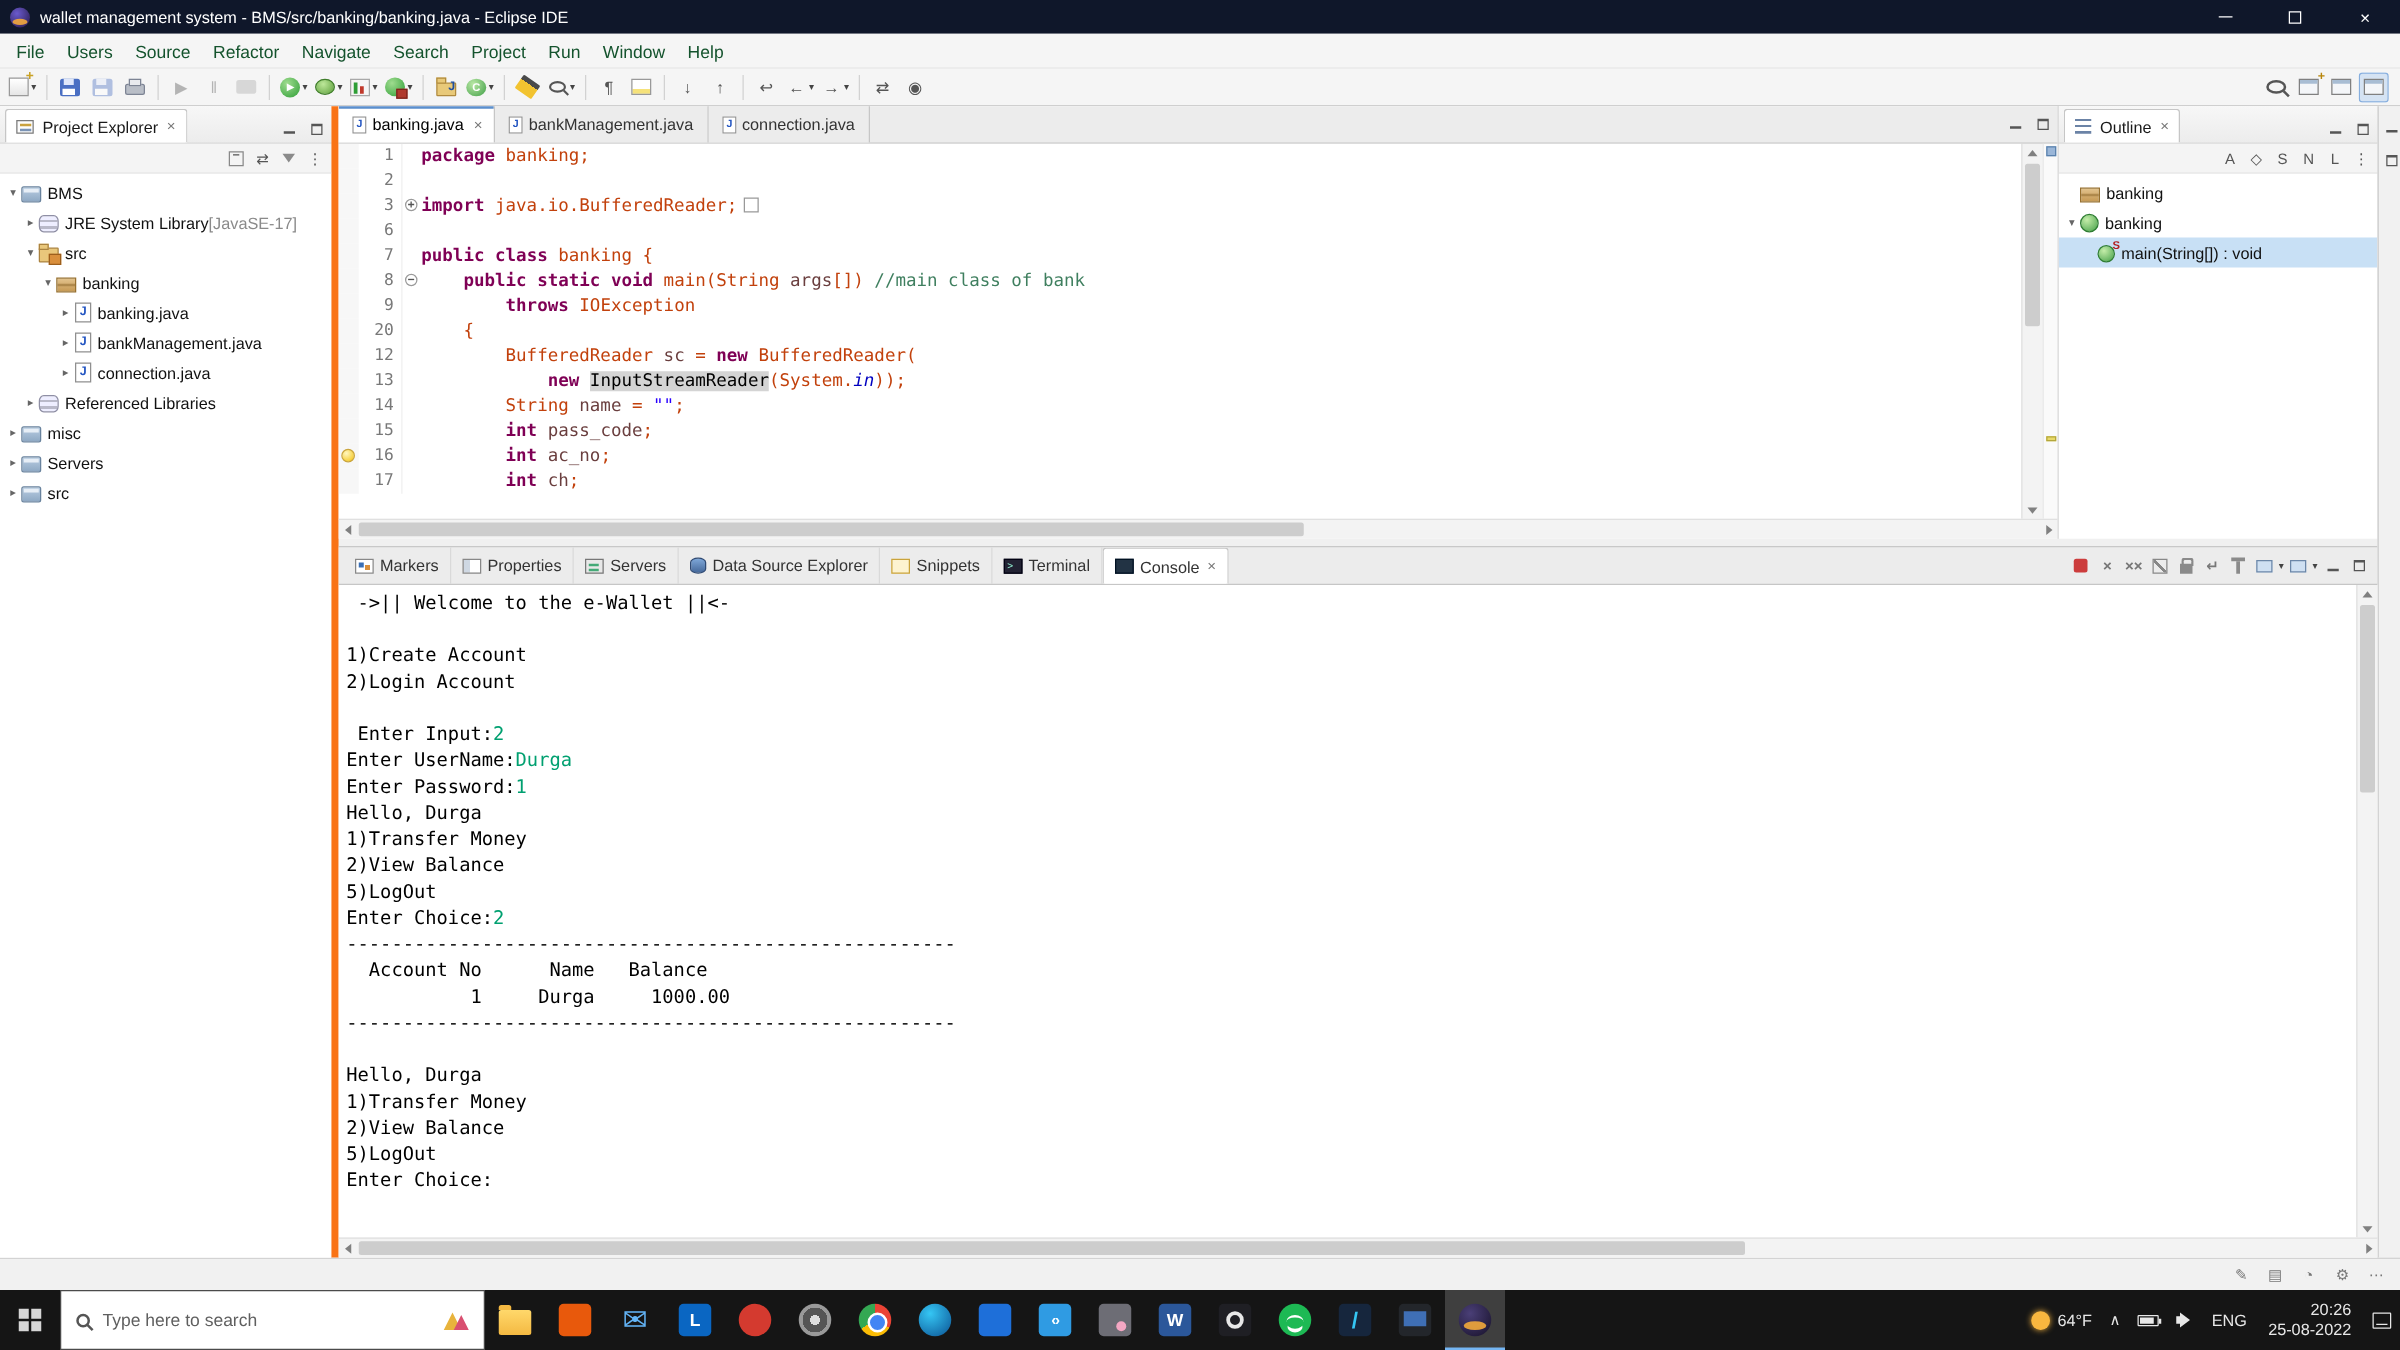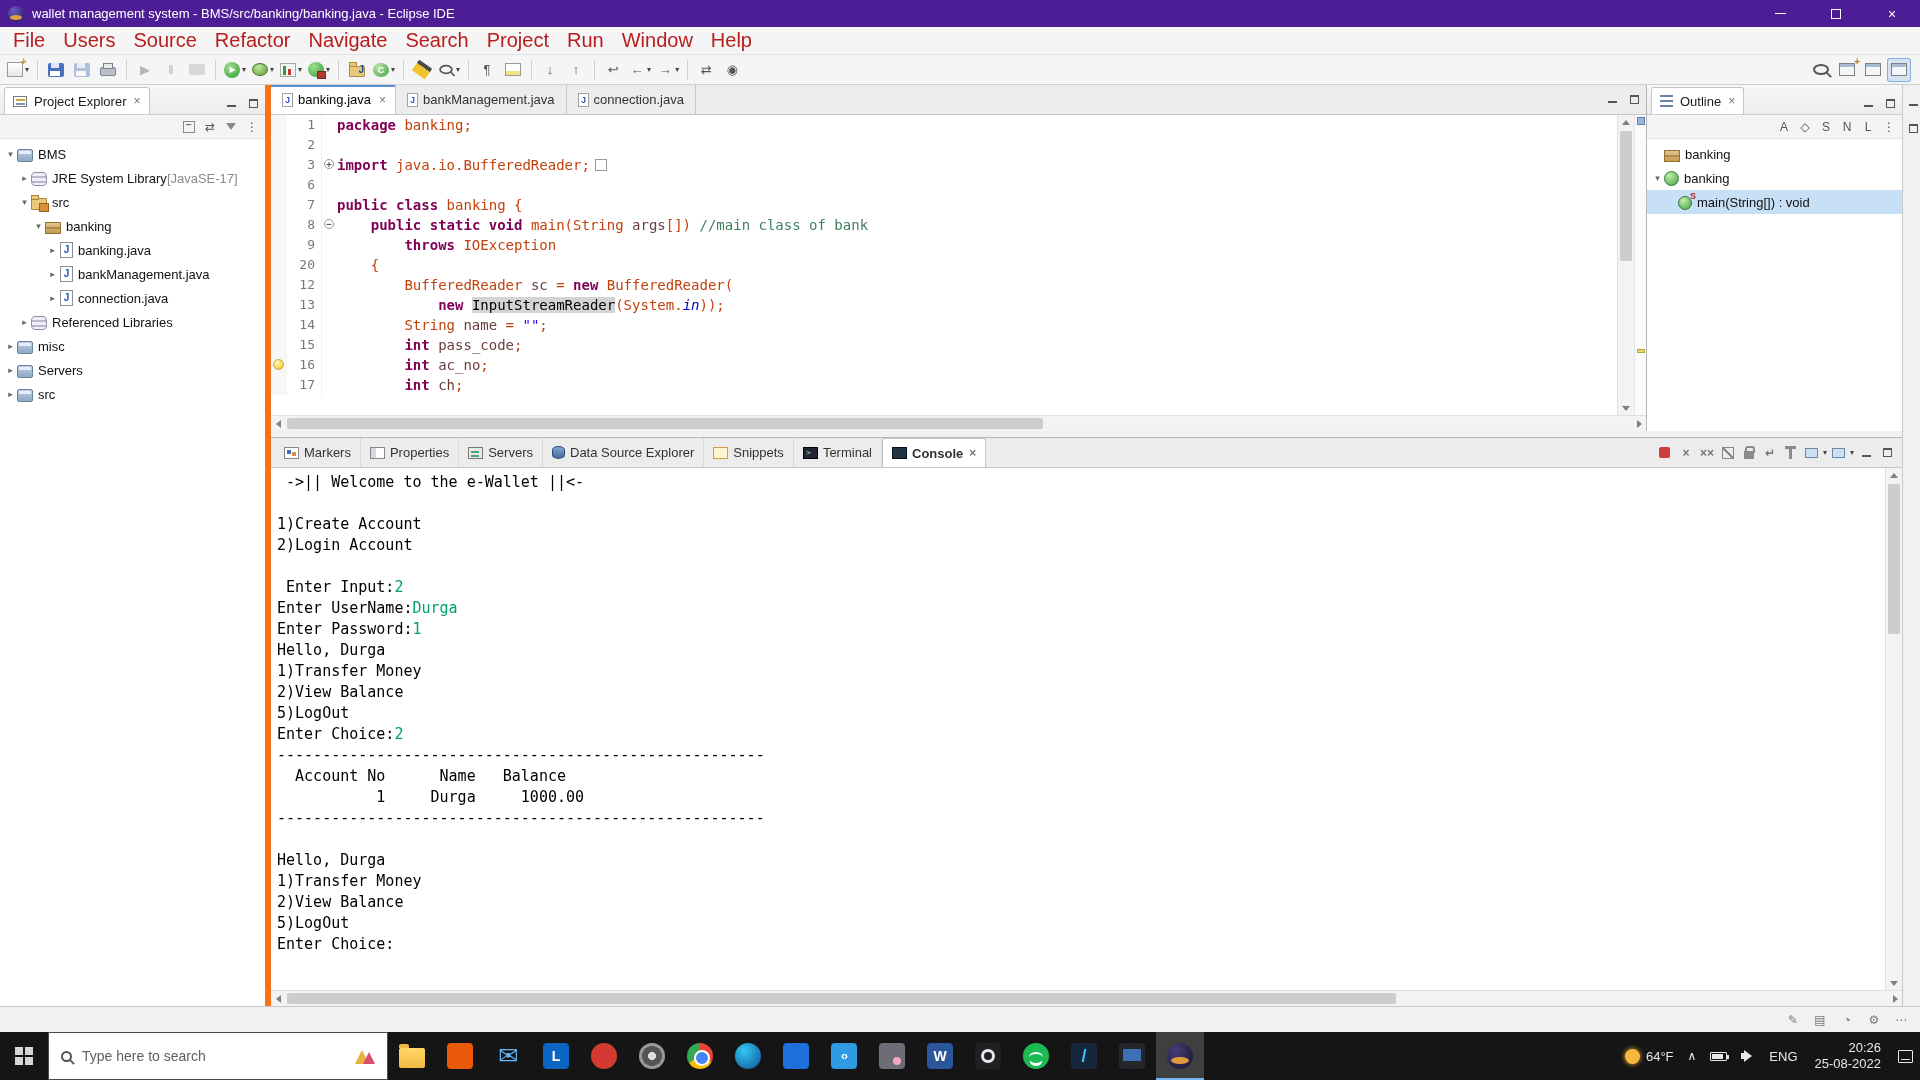--- a/index.html
+++ b/index.html
@@ -1,33 +1,33 @@
 <!DOCTYPE html>
 <html><head>
 <meta charset="utf-8">
 <style>
 *{margin:0;padding:0;box-sizing:border-box}
 html,body{width:1920px;height:1080px;overflow:hidden;background:#f0f0f0;
   font-family:"Liberation Sans","DejaVu Sans",sans-serif;font-size:14px;color:#1a1a1a;cursor:default}
 i{font-style:normal}
 
 
-.titlebar{height:27px;background:#4c1d95;color:#fff;display:flex;align-items:center;padding-left:8px}
+.titlebar{height:27px;background:#0f172a;color:#fff;display:flex;align-items:center;padding-left:8px}
 .app-icon{width:16px;height:16px;border-radius:50%;background:radial-gradient(circle at 35% 30%,#6a5acd,#241745);
   margin-right:8px;position:relative;flex:none}
 .app-icon::after{content:'';position:absolute;left:2px;top:9px;width:12px;height:5px;border-radius:50%;background:#f2a93b;opacity:.9}
 .title-text{font-size:13px;flex:1;white-space:nowrap;overflow:hidden}
 .win-controls{display:flex;height:100%}
 .wc{width:56px;height:100%;display:flex;align-items:center;justify-content:center;font-size:14px;color:#fff}
 .wc .g-min{display:inline-block;width:11px;border-top:1px solid #fff}
 .wc .g-max{display:inline-block;width:10px;height:10px;border:1px solid #fff}
 
 
 .menubar{height:28px;background:#f5f5f5;display:flex;align-items:center;padding-left:4px;border-bottom:1px solid #e3e3e3}
-.menu-item{padding:0 9px;height:100%;display:flex;align-items:center;font-size:20px;color:#b91c1c}
+.menu-item{padding:0 9px;height:100%;display:flex;align-items:center;font-size:14px;color:#14532d}
 .toolbar{height:30px;background:#f5f5f5;display:flex;align-items:center;padding:0 8px 0 4px;border-bottom:1px solid #cfcfcf}
 .tb-left{display:flex;align-items:center;flex:1}
 .tb-right{display:flex;align-items:center;margin-left:auto}
 .tbtn{height:24px;min-width:24px;display:flex;align-items:center;justify-content:center;margin:0 1px;padding:0 2px;border-radius:3px}
 .tbtn.dim{opacity:.4}
 .tbtn.pressed{background:#d5e3f3;box-shadow:inset 0 0 0 1px #86aede}
 .tb-sep{width:1px;height:20px;background:#d2d2d2;margin:0 5px}
 .tbi{display:inline-flex;align-items:center;justify-content:center;min-width:16px;height:17px;font-size:13px;color:#555}
 .dd{font-size:8px;color:#444;margin-left:2px}
 
@@ -158,21 +158,21 @@
 
 
 .outline-panel{width:255px}
 .sash{height:6px;background:#f0f0f0}
 
 
 .bottom-panel{flex:1;display:flex;flex-direction:column;background:#fff;border-top:1px solid #b6b6b6;min-height:0}
 .bp-tabs{height:30px;background:#ececec;border-bottom:1px solid #c6c6c6;display:flex;padding-left:4px}
 .bp-list{display:flex;align-items:flex-end;height:100%}
 .btab{height:29px;display:flex;align-items:center;padding:0 9px;font-size:13px;color:#333;border-right:1px solid #d9d9d9}
-.btab.active{background:#fff;border:1px solid #c6c6c6;border-bottom:none;border-radius:3px 3px 0 0;font-weight:bold}
+.btab.active{background:#fff;border:1px solid #c6c6c6;border-bottom:none;border-radius:3px 3px 0 0;font-weight:normal}
 .bt{width:15px;height:12px;margin-right:5px;flex:none;position:relative}
 .bt-markers{background:#fff;border:1px solid #888}
 .bt-markers::before{content:'';position:absolute;left:2px;top:2px;width:4px;height:4px;background:#3a6fb5}
 .bt-markers::after{content:'';position:absolute;right:2px;bottom:2px;width:4px;height:4px;background:#d98f3c}
 .bt-properties{background:linear-gradient(90deg,#cfd8e3 0 5px,#fff 5px);border:1px solid #888}
 .bt-servers{background:#e8e8e8;border:1px solid #777}
 .bt-servers::after{content:'';position:absolute;left:2px;top:3px;width:8px;height:2px;background:#44aa77;box-shadow:0 4px 0 #44aa77}
 .bt-datasource{width:13px;height:13px;background:linear-gradient(#7ea7d8,#46699b);border-radius:50%/30%;border:1px solid #2f4a73}
 .bt-snippets{background:#fdf3d0;border:1px solid #c9a33c}
 .bt-terminal{background:#223;border:1px solid #001}

